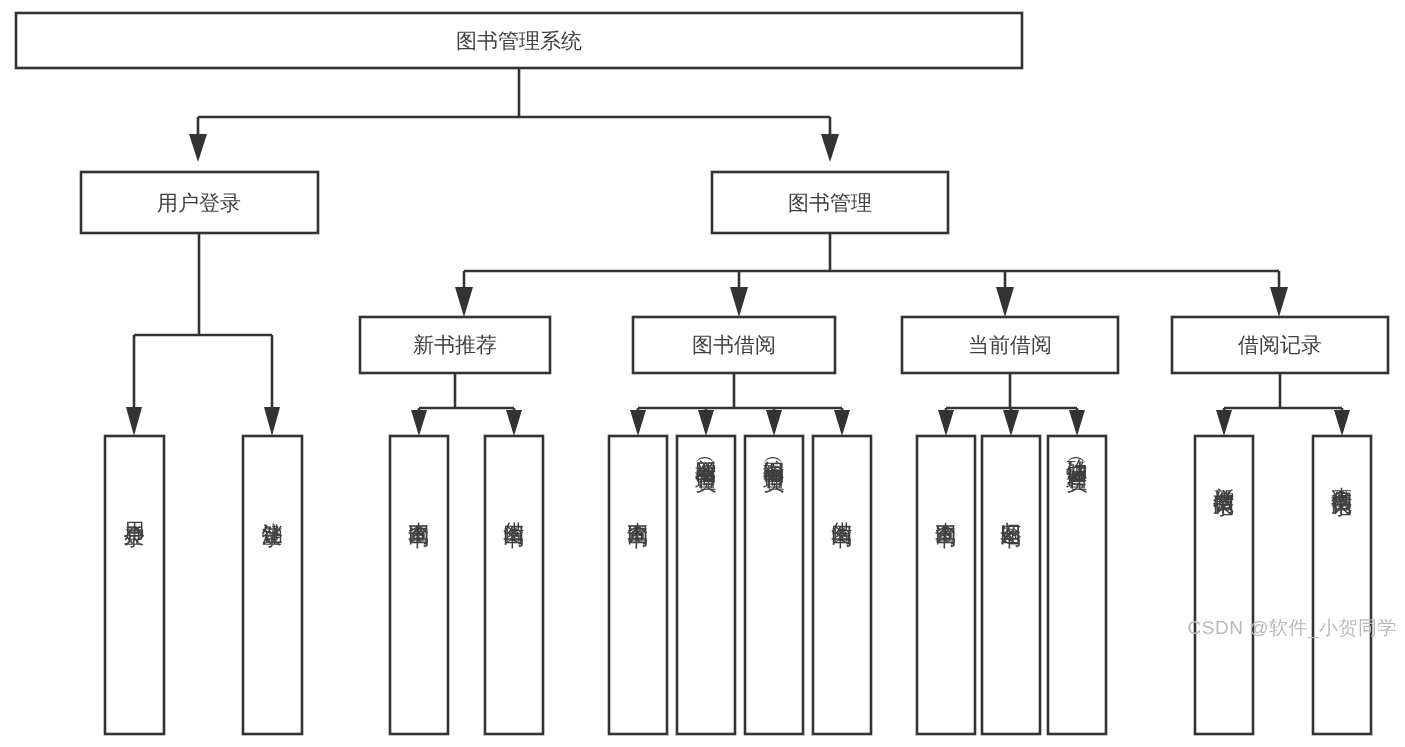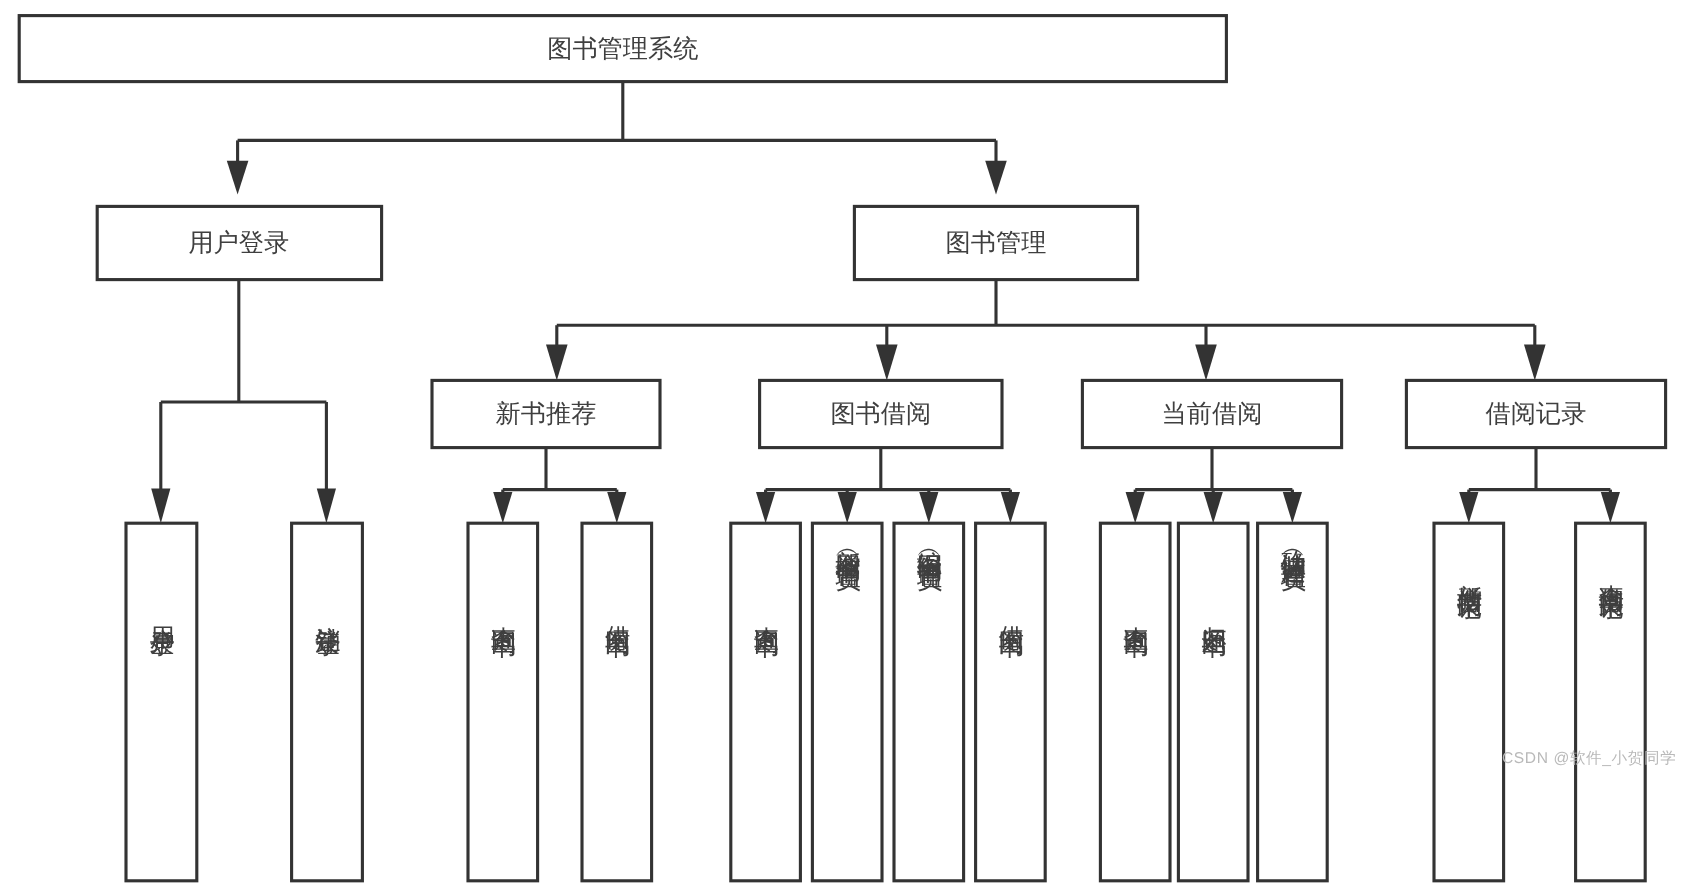--- a/index.html
+++ b/index.html
@@ -66,21 +66,21 @@
     line-height: 1.12;
     letter-spacing: 2px;
     color: #3f3f3f;
     white-space: nowrap;
   }
   .watermark {
     position: absolute;
     right: 8px;
     bottom: 4px;
     font-family: "Liberation Sans", "DejaVu Sans", sans-serif;
-    font-size: 13px;
+    font-size: 19px;
     color: #b9b9b9;
     white-space: nowrap;
     letter-spacing: 0.5px;
   }
 </style>
 </head>
 <body>
 
 <div id="diagram-root">
 

